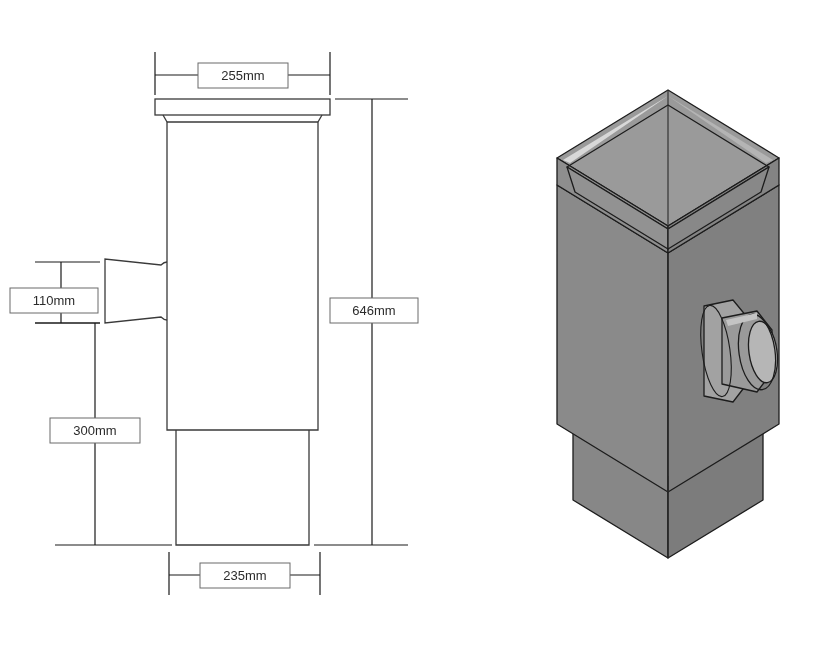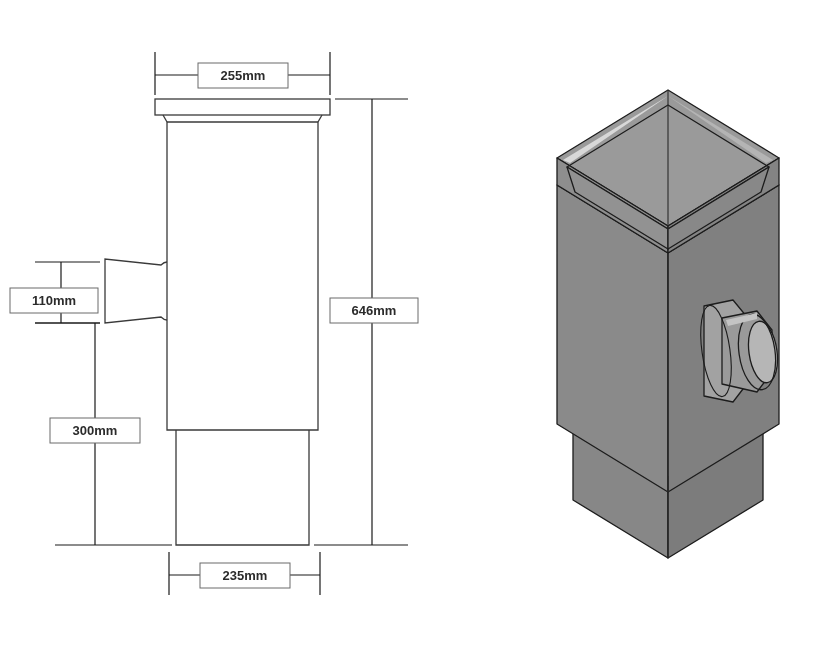--- a/index.html
+++ b/index.html
@@ -13,21 +13,20 @@
     font-family: "Liberation Sans", sans-serif;
     overflow: hidden;
     position: relative;
   }
   #drawing-root {
     position: absolute;
     left: 0;
     top: 0;
     width: 823px;
     height: 667px;
-    font-weight: bold;
   }
   svg.sheet {
     display: block;
     width: 823px;
     height: 667px;
   }
   .dim-text {
     font-family: "Liberation Sans", sans-serif;
     font-size: 13px;
     fill: #2b2b2b;

